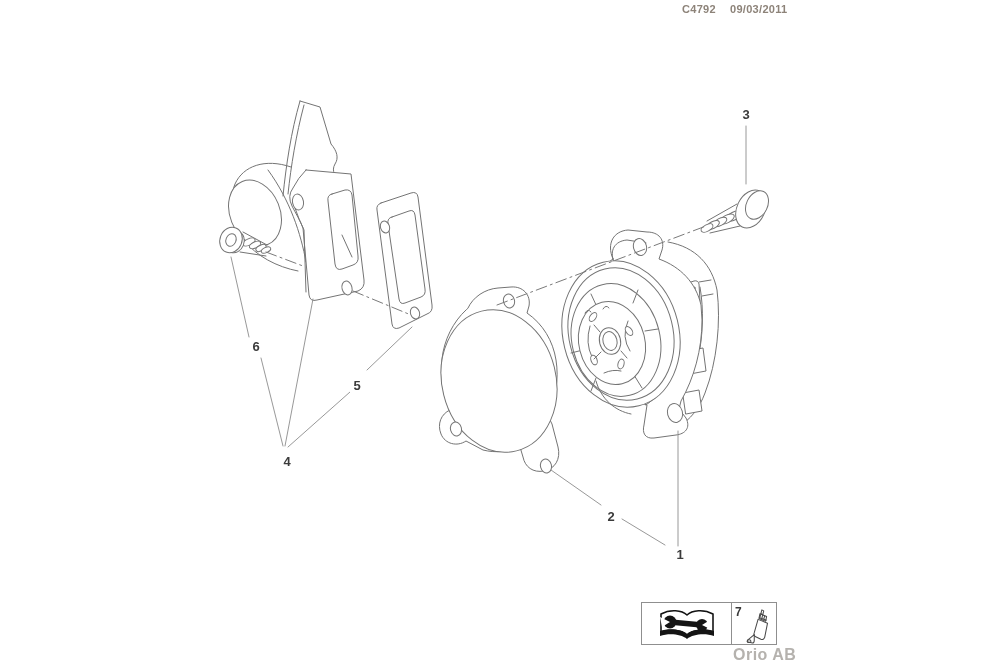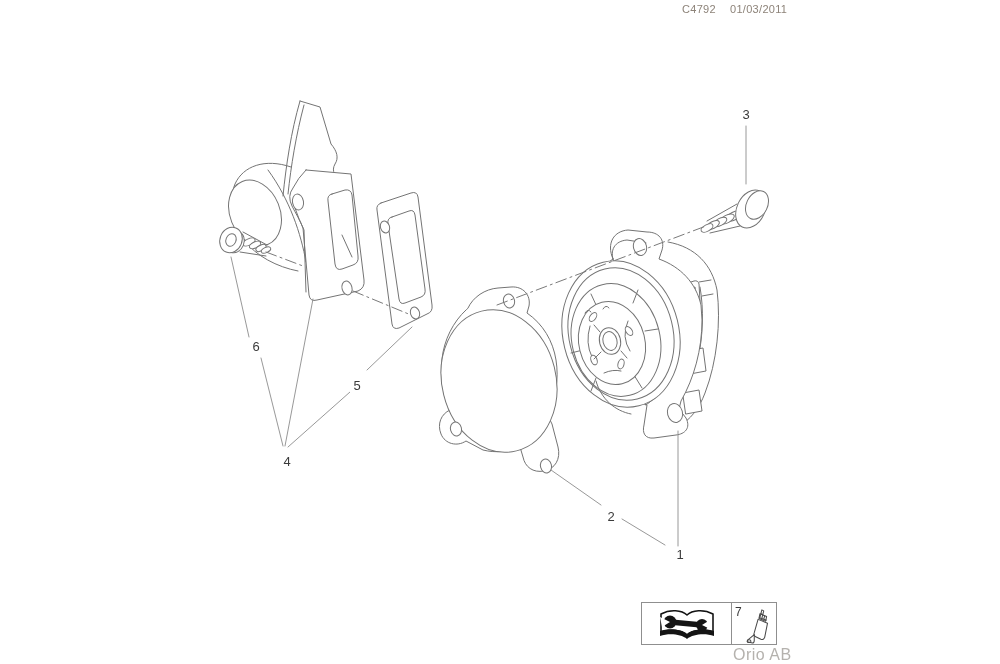--- a/index.html
+++ b/index.html
@@ -1,18 +1,18 @@
 <!DOCTYPE html>
 <html><head>
 <meta charset="utf-8">
 <style>
   html,body{margin:0;padding:0;background:#fff;}
   .stage{
     position:relative;width:1000px;height:664px;background:#ffffff;
-    font-family:"Liberation Sans",sans-serif;overflow:hidden;
+    font-family:"Liberation Sans",sans-serif;overflow:hidden;font-weight:bold;
   }
   .hdr{position:absolute;top:3px;font-size:11px;color:#8d8379;letter-spacing:.3px;}
   .hdr.code{left:682px;}
   .hdr.date{left:730px;}
   .art{position:absolute;left:0;top:0;width:1000px;height:664px;}
   .callout{
     position:absolute;width:14px;text-align:center;font-size:13px;line-height:14px;
     color:#3b3b3b;background:#fff;
   }
   .legend{
@@ -31,21 +31,21 @@
   .brand{
     position:absolute;left:733px;top:646px;font-size:16px;color:#b5b2ae;letter-spacing:.5px;
   }
 </style>
 </head>
 <body>
 
 <div class="stage">
 
   <div class="hdr code">C4792</div>
-  <div class="hdr date">01/03/2011</div>
+  <div class="hdr date">09/03/2011</div>
 
   <svg class="art" viewBox="0 0 1000 664" fill="none" stroke="#747474" stroke-width="1" stroke-linecap="round" stroke-linejoin="round">
 
     <g>
 
       <path d="M291,167 C265,158 243,166 235,184 C228,201 232,224 244,240 C256,256 277,267 298,271 L305,272 L305,178 Z" fill="#ffffff" stroke="none"></path>
       <path d="M291,167 C265,158 243,166 235,184 C228,201 232,224 244,240 C256,256 277,267 298,271"></path>
       <ellipse cx="255" cy="213" rx="25" ry="34" transform="rotate(-22 255 213)" fill="#ffffff"></ellipse>
       <path d="M268,170 C290,200 301,234 306,262"></path>
 

